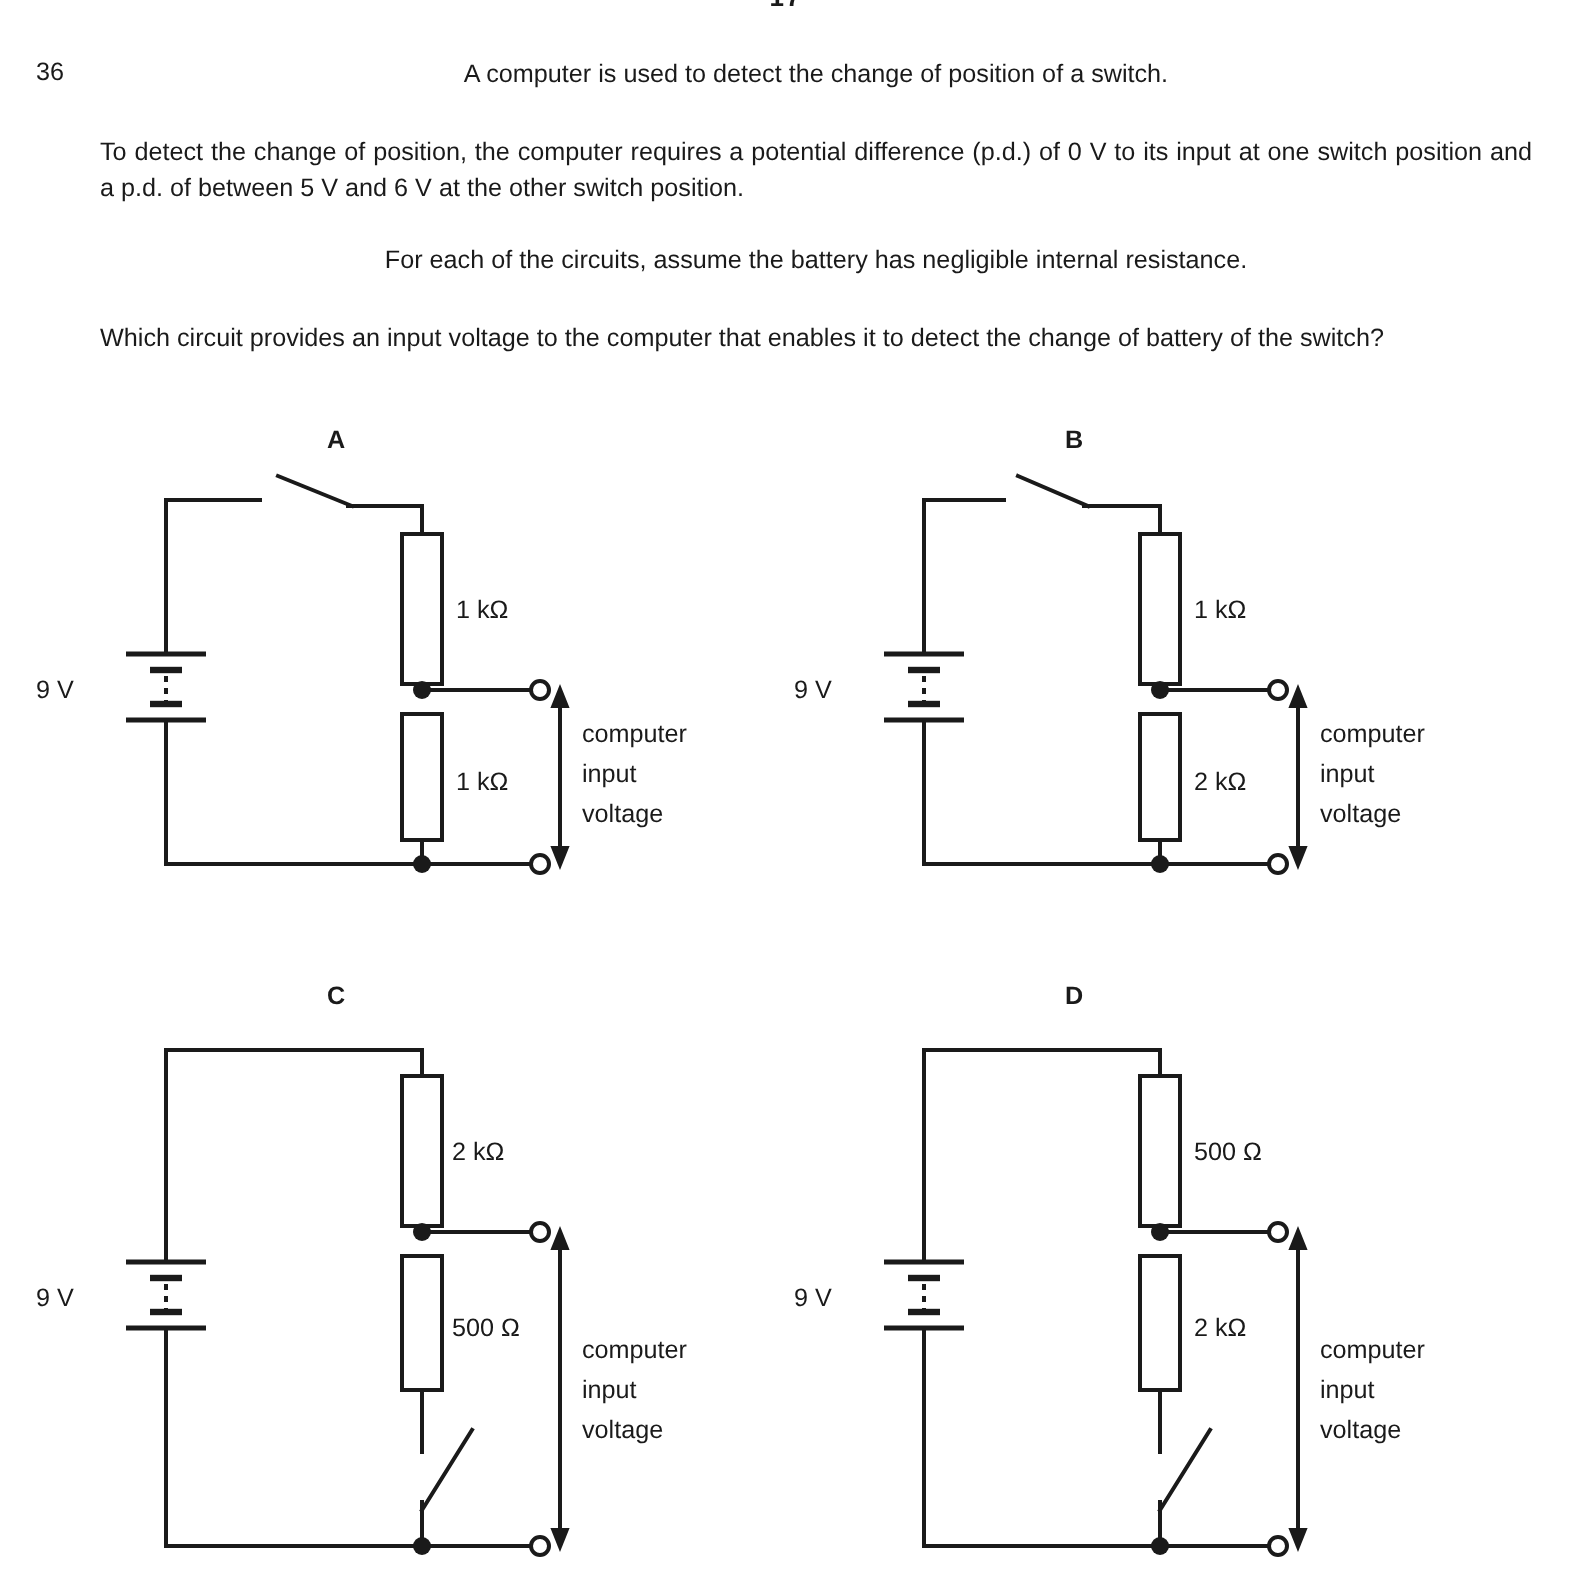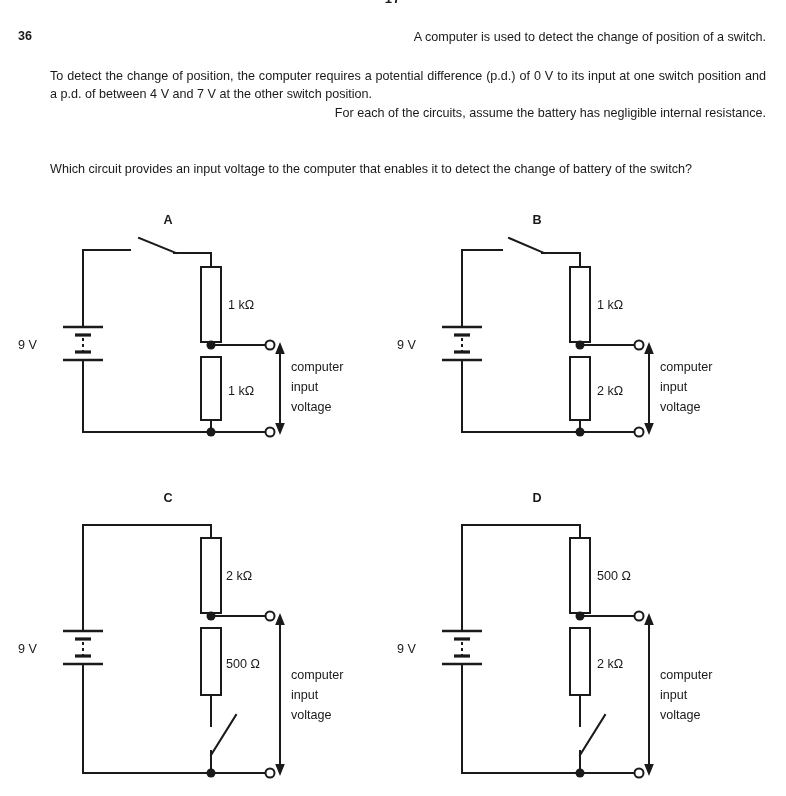--- a/index.html
+++ b/index.html
@@ -34,35 +34,35 @@
     position: absolute;
     left: 0;
     top: 26px;
     width: 786px;
   }
   #question-number {
     position: absolute;
     left: 18px;
     top: 3px;
     font-size: 12.6px;
-    font-weight: bold;
+    font-weight: normal;
   }
   .q-para {
     position: absolute;
     left: 50px;
     width: 716px;
     font-size: 12.6px;
     line-height: 17.5px;
     text-align: justify;
     text-justify: inter-word;
   }
-  .q-para.nojust { text-align: right; }
+  .q-para.nojust { text-align: center; }
   #q-para-0 { top: 3px; }
   #q-para-1 { top: 42px; }
-  #q-para-2 { top: 79px; }
+  #q-para-2 { top: 96px; }
   #q-para-3 { top: 135px; }
 
   
   #figures {
     position: absolute;
     left: 0;
     top: 205px;
     width: 786px;
     height: 591px;
   }
@@ -98,21 +98,21 @@
   }
 </style>
 </head>
 <body>
 
 <div id="page-number-artifact">17</div>
 
 <div id="question-block">
   <div id="question-number">36</div>
   <div class="q-para nojust" id="q-para-0">A computer is used to detect the change of position of a switch.</div>
-  <div class="q-para" id="q-para-1">To detect the change of position, the computer requires a potential difference (p.d.) of 0 V to its input at one switch position and a p.d. of between 4 V and 7 V at the other switch position.</div>
+  <div class="q-para" id="q-para-1">To detect the change of position, the computer requires a potential difference (p.d.) of 0 V to its input at one switch position and a p.d. of between 5 V and 6 V at the other switch position.</div>
   <div class="q-para nojust" id="q-para-2">For each of the circuits, assume the battery has negligible internal resistance.</div>
   <div class="q-para" id="q-para-3">Which circuit provides an input voltage to the computer that enables it to detect the change of battery of the switch?</div>
 </div>
 
 <div id="figures">
 
   <div class="circuit-cell" id="cell-A">
     <div class="circuit-letter" style="left:145px;">A</div>
     <svg class="circuit-svg" width="386" height="285" viewBox="0 0 386 285">
       <g stroke="#1a1a1a" stroke-width="2" fill="none" stroke-linecap="square">

